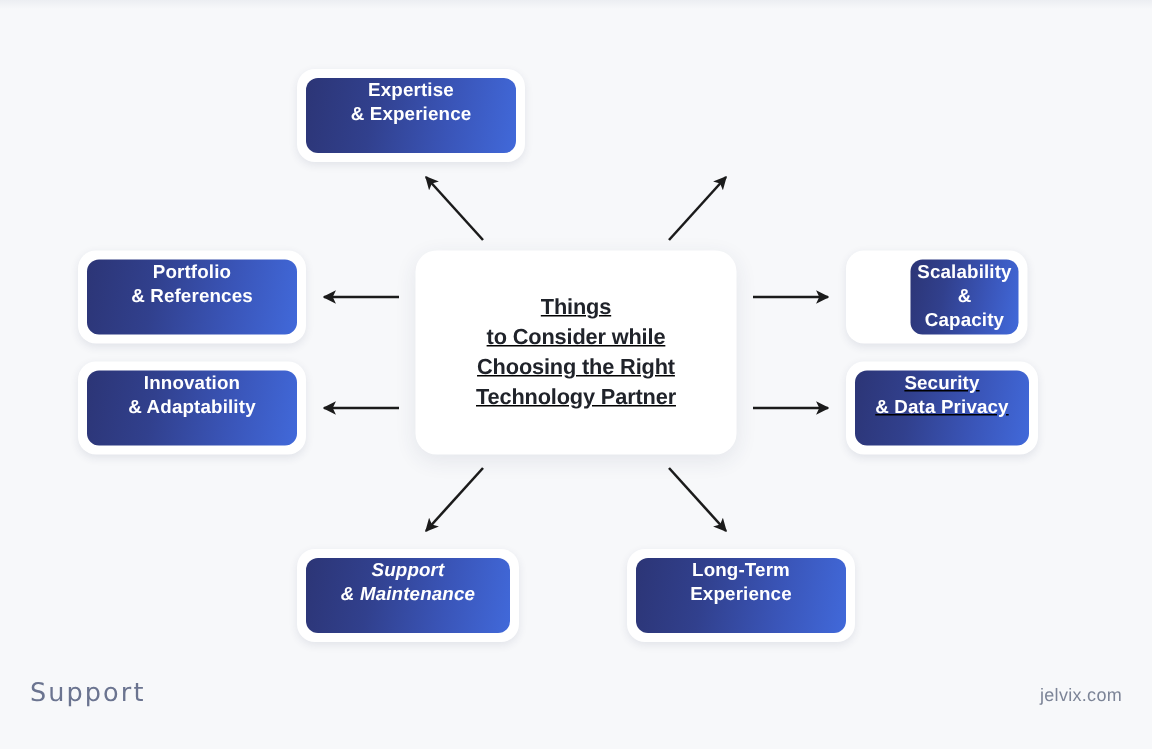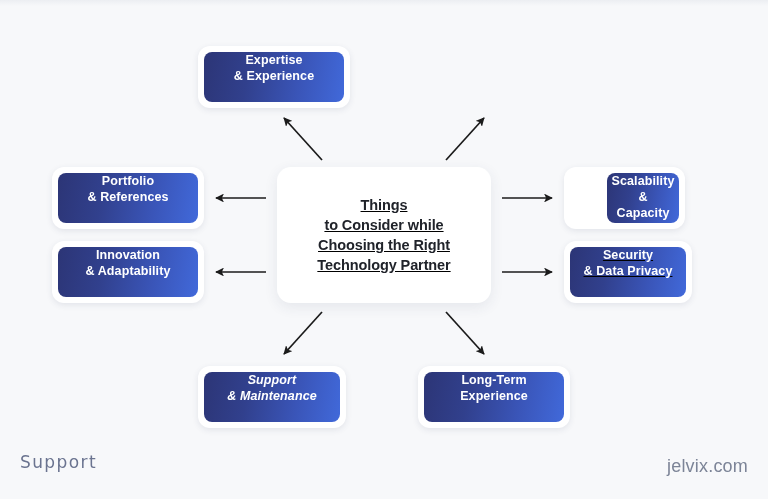--- a/index.html
+++ b/index.html
@@ -113,21 +113,21 @@
     font-size: 17px;
     letter-spacing: 1.4px;
     font-weight: normal;
     font-family: "DejaVu Sans", sans-serif;
   }
   .site {
     position: absolute;
     right: 20px;
     top: 456px;
     color: #7c8497;
-    font-size: 18px;
+    font-size: 12px;
     letter-spacing: 0.2px;
   }
 </style>
 </head>
 <body>
 
 <div class="top-strip"></div>
 
 <div class="canvas">
 

